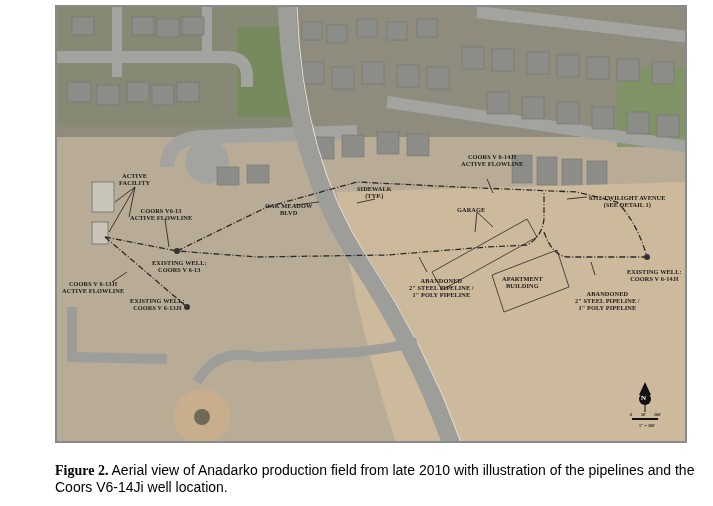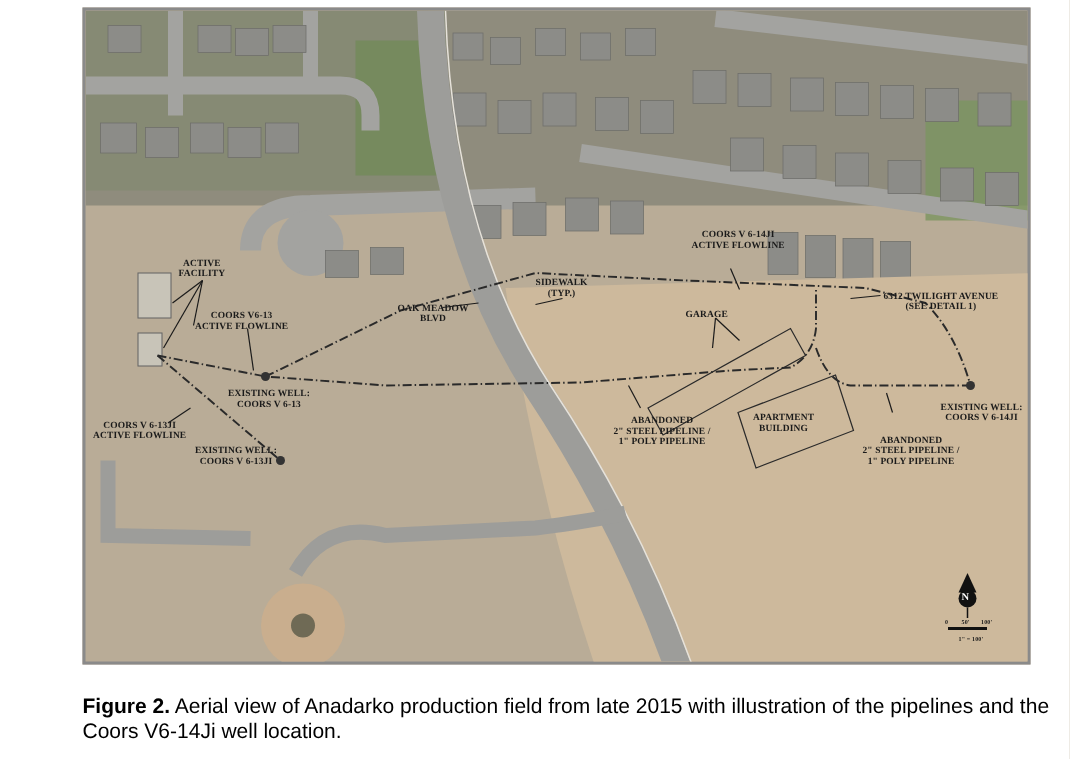--- a/index.html
+++ b/index.html
@@ -1,21 +1,21 @@
 <!DOCTYPE html>
 <html><head>
 <meta charset="utf-8">
 <style>
   html,body{margin:0;padding:0;background:#ffffff;}
   body{width:713px;height:506px;position:relative;overflow:hidden;font-family:"Liberation Sans",sans-serif;}
   .figure-frame{position:absolute;left:55px;top:5px;width:632px;height:438px;border:2px solid #8a8a8a;box-sizing:border-box;background:#b9ac97;overflow:hidden;}
   .figure-frame svg{position:absolute;left:0;top:0;}
   .lbl{position:absolute;font-family:"Liberation Serif",serif;font-size:6.3px;line-height:7px;color:#1a1a1a;text-align:center;white-space:nowrap;font-weight:bold;letter-spacing:0.1px;}
   .caption{position:absolute;left:55px;top:462px;width:650px;font-size:14px;line-height:17px;color:#000;}
-  .caption b{font-weight:bold;}
+  .caption b{font-weight:bold;font-family:Liberation Serif, serif;}
 </style>
 </head>
 <body>
 
 <div class="figure-frame">
   <svg width="632" height="438" viewBox="0 0 632 438">
 
     <rect x="0" y="0" width="632" height="130" fill="#8f8c7d"></rect>
     <rect x="0" y="0" width="240" height="120" fill="#868a74"></rect>
 
@@ -190,14 +190,14 @@
   </div>
 
   <div class="lbl" style="left:584px;top:388px;color:#fff;font-size:7px;">N</div>
   <div class="lbl" style="left:573px;top:404px;font-size:4px;">0</div>
   <div class="lbl" style="left:584px;top:404px;font-size:4px;">50'</div>
   <div class="lbl" style="left:597px;top:404px;font-size:4px;">100'</div>
   <div class="lbl" style="left:582px;top:415px;font-size:4px;">1" = 100'</div>
 </div>
 
 <div class="caption">
-  <b>Figure 2.</b><span> Aerial view of Anadarko production field from late 2015 with illustration of the pipelines and the Coors V6-14Ji well location.</span>
+  <b>Figure 2.</b><span> Aerial view of Anadarko production field from late 2010 with illustration of the pipelines and the Coors V6-14Ji well location.</span>
 </div>
 
 </body></html>

